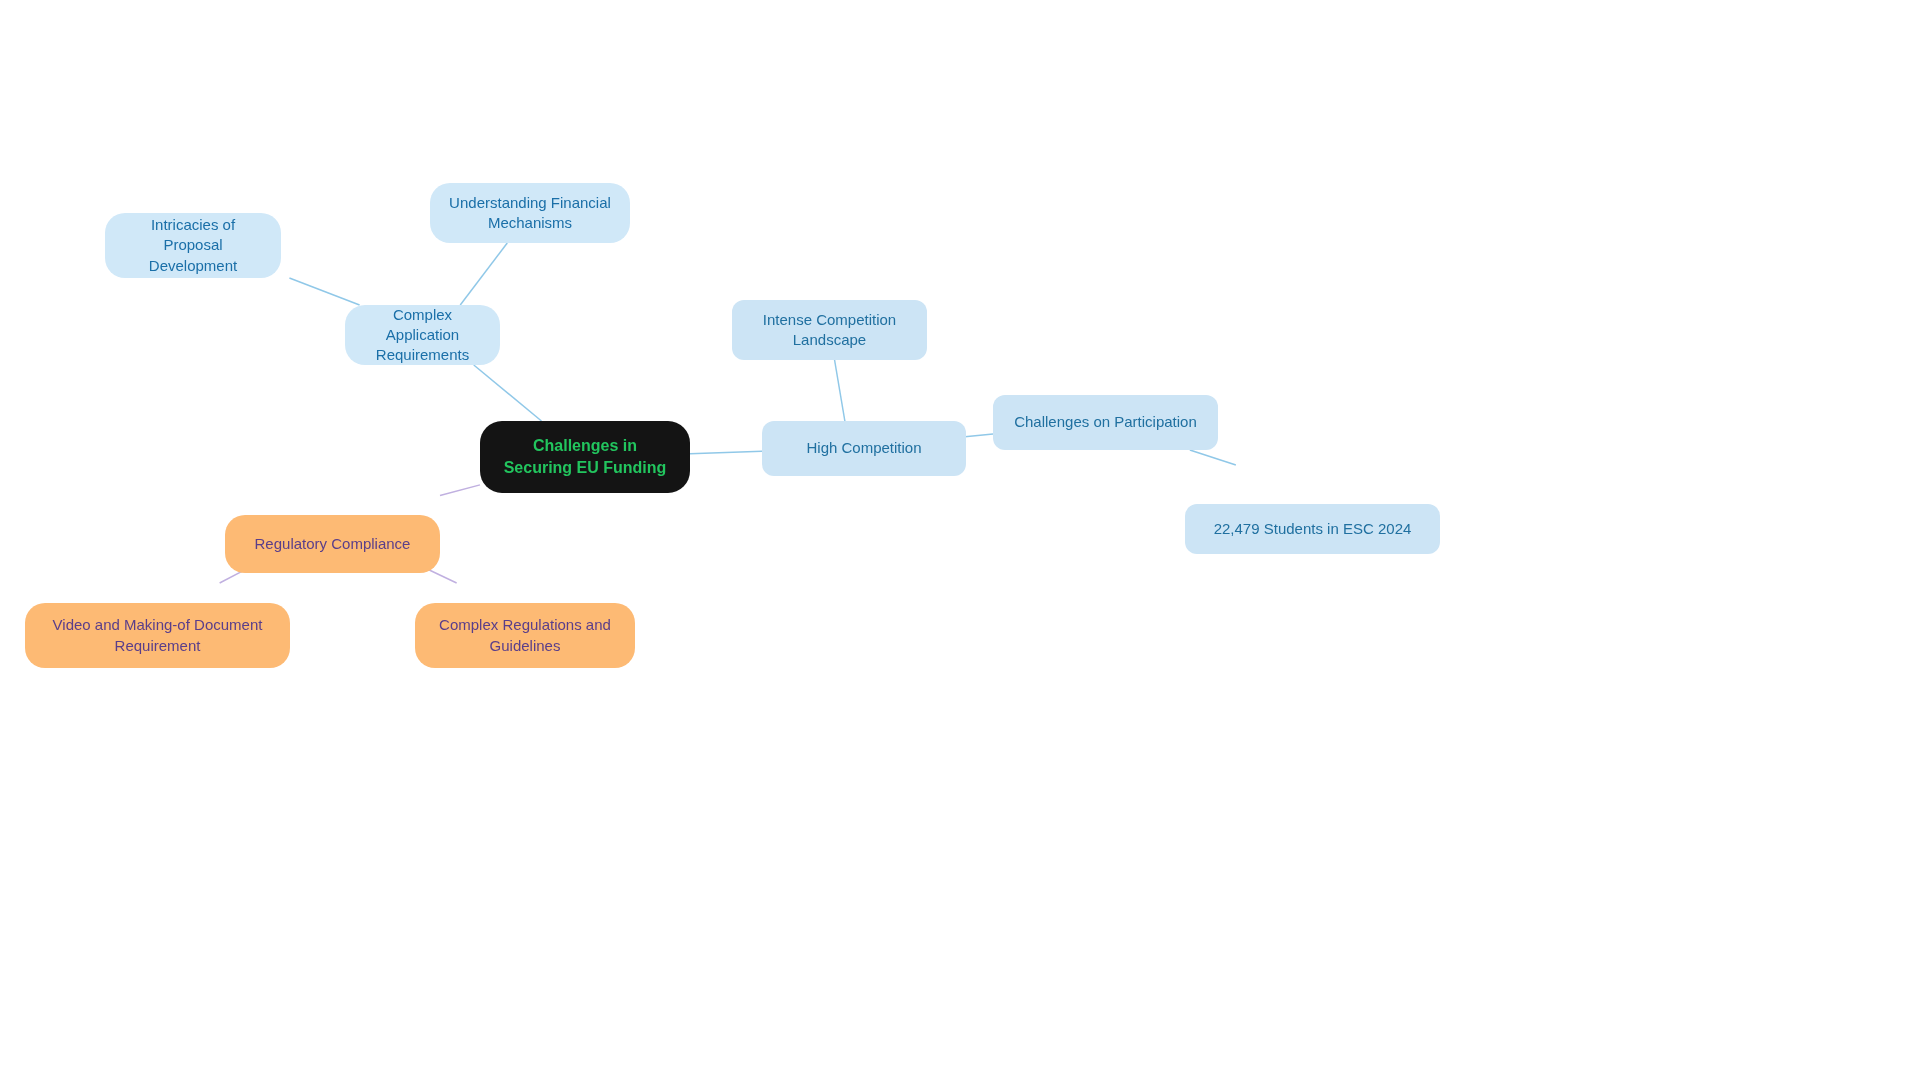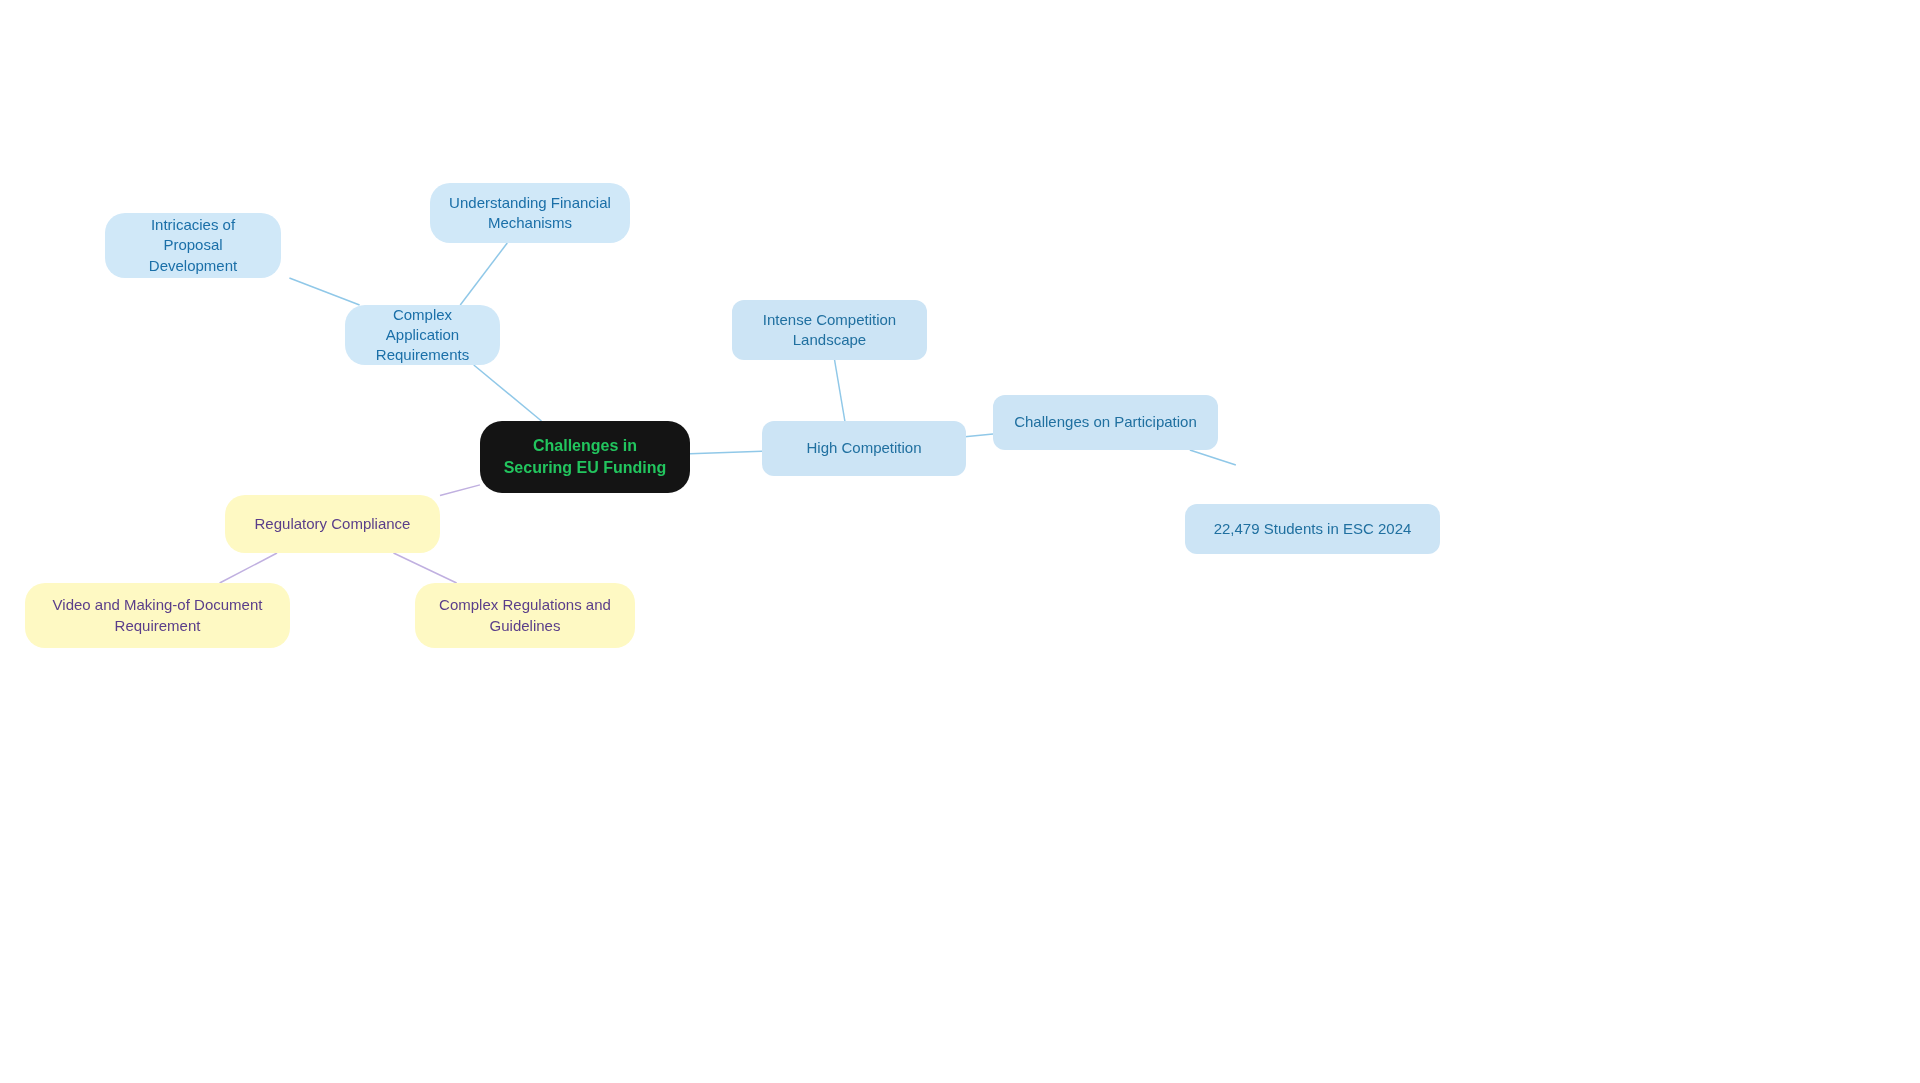--- a/index.html
+++ b/index.html
@@ -39,23 +39,24 @@
       border-radius: 22px;
       width: 210px;
       height: 72px;
     }
     .node-blue {
       background: #d0e8f8;
       color: #1a6fa8;
       border-radius: 20px;
     }
     .node-purple {
-      background: #fef9c3;
+      background: #fdba74;
       color: #5a3e8a;
       border-radius: 20px;
+      margin-top: 20px;
     }
     .node-blue-light {
       background: #cce4f5;
       color: #2070a0;
       border-radius: 12px;
     }
   </style>
 </head>
 <body>
 

